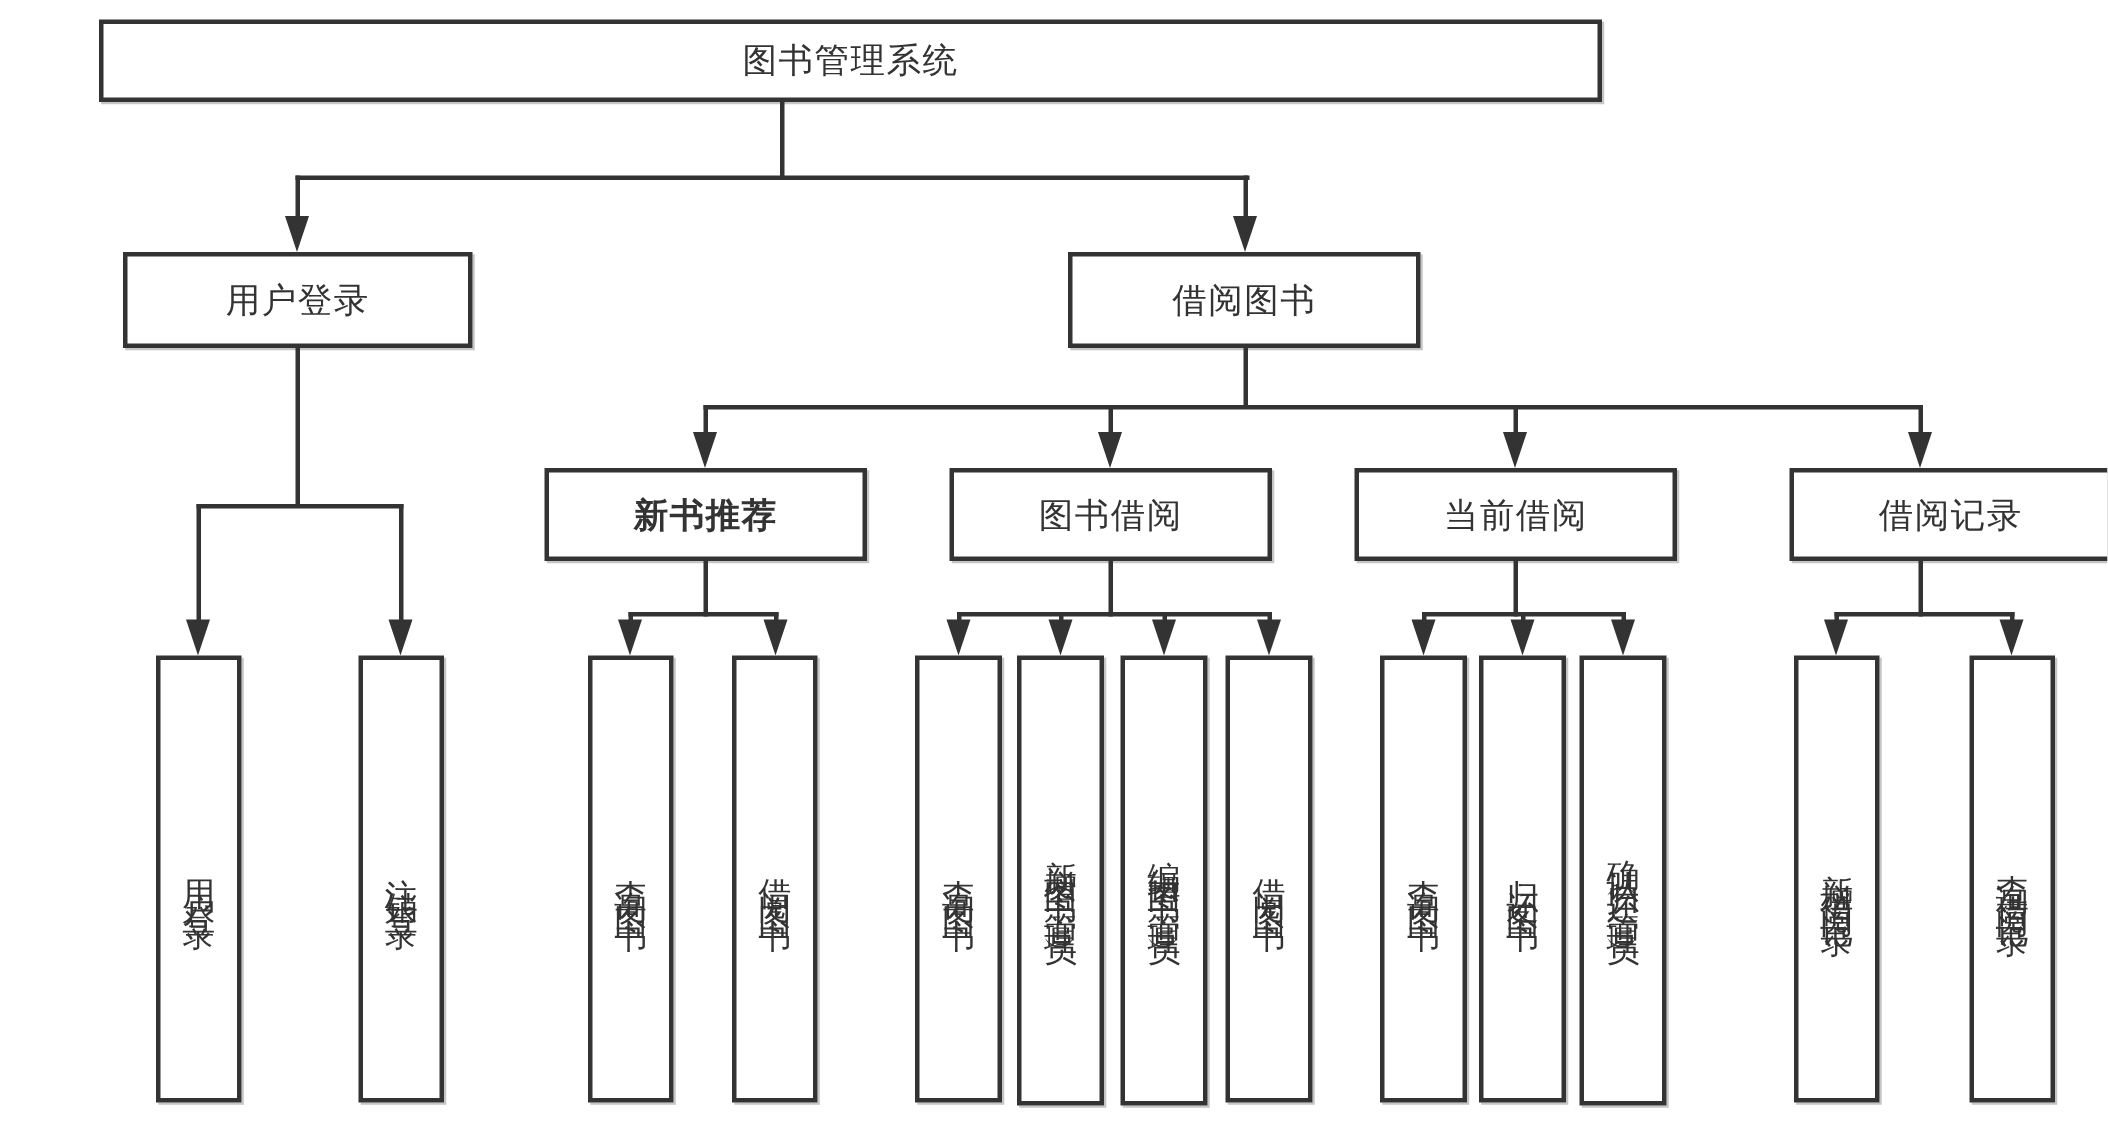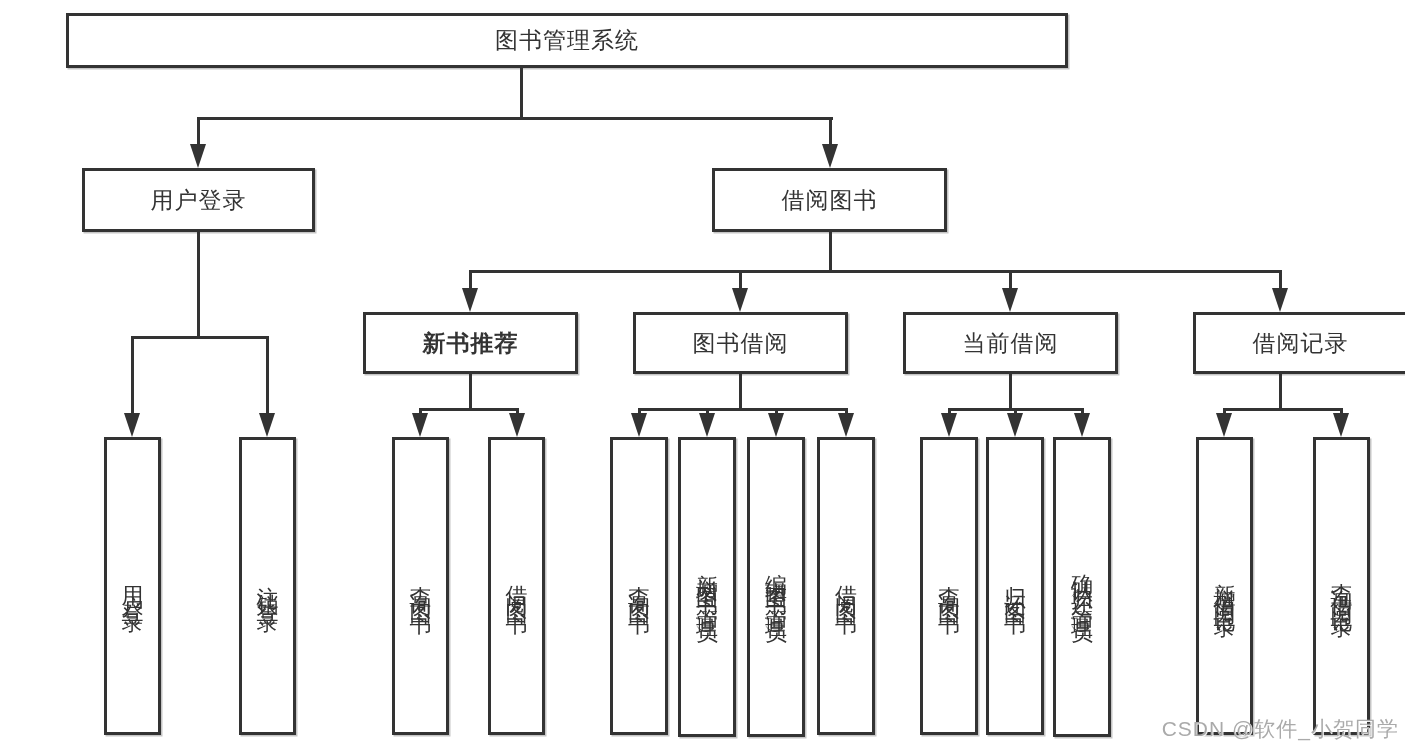--- a/index.html
+++ b/index.html
@@ -184,15 +184,14 @@
     <span class="vlabel">确认归还（管理员）</span>
   </div>
 
   <div class="box vbox tight" style="left:1196px;top:437px;width:57px;height:298px;">
     <span class="vlabel">新增借阅记录</span>
   </div>
   <div class="box vbox tight" style="left:1313px;top:437px;width:57px;height:298px;">
     <span class="vlabel">查询借阅记录</span>
   </div>
 
-  <div id="watermark">CSDN @软件_小贺同学</div>
 
 </div>
 
 </body></html>

